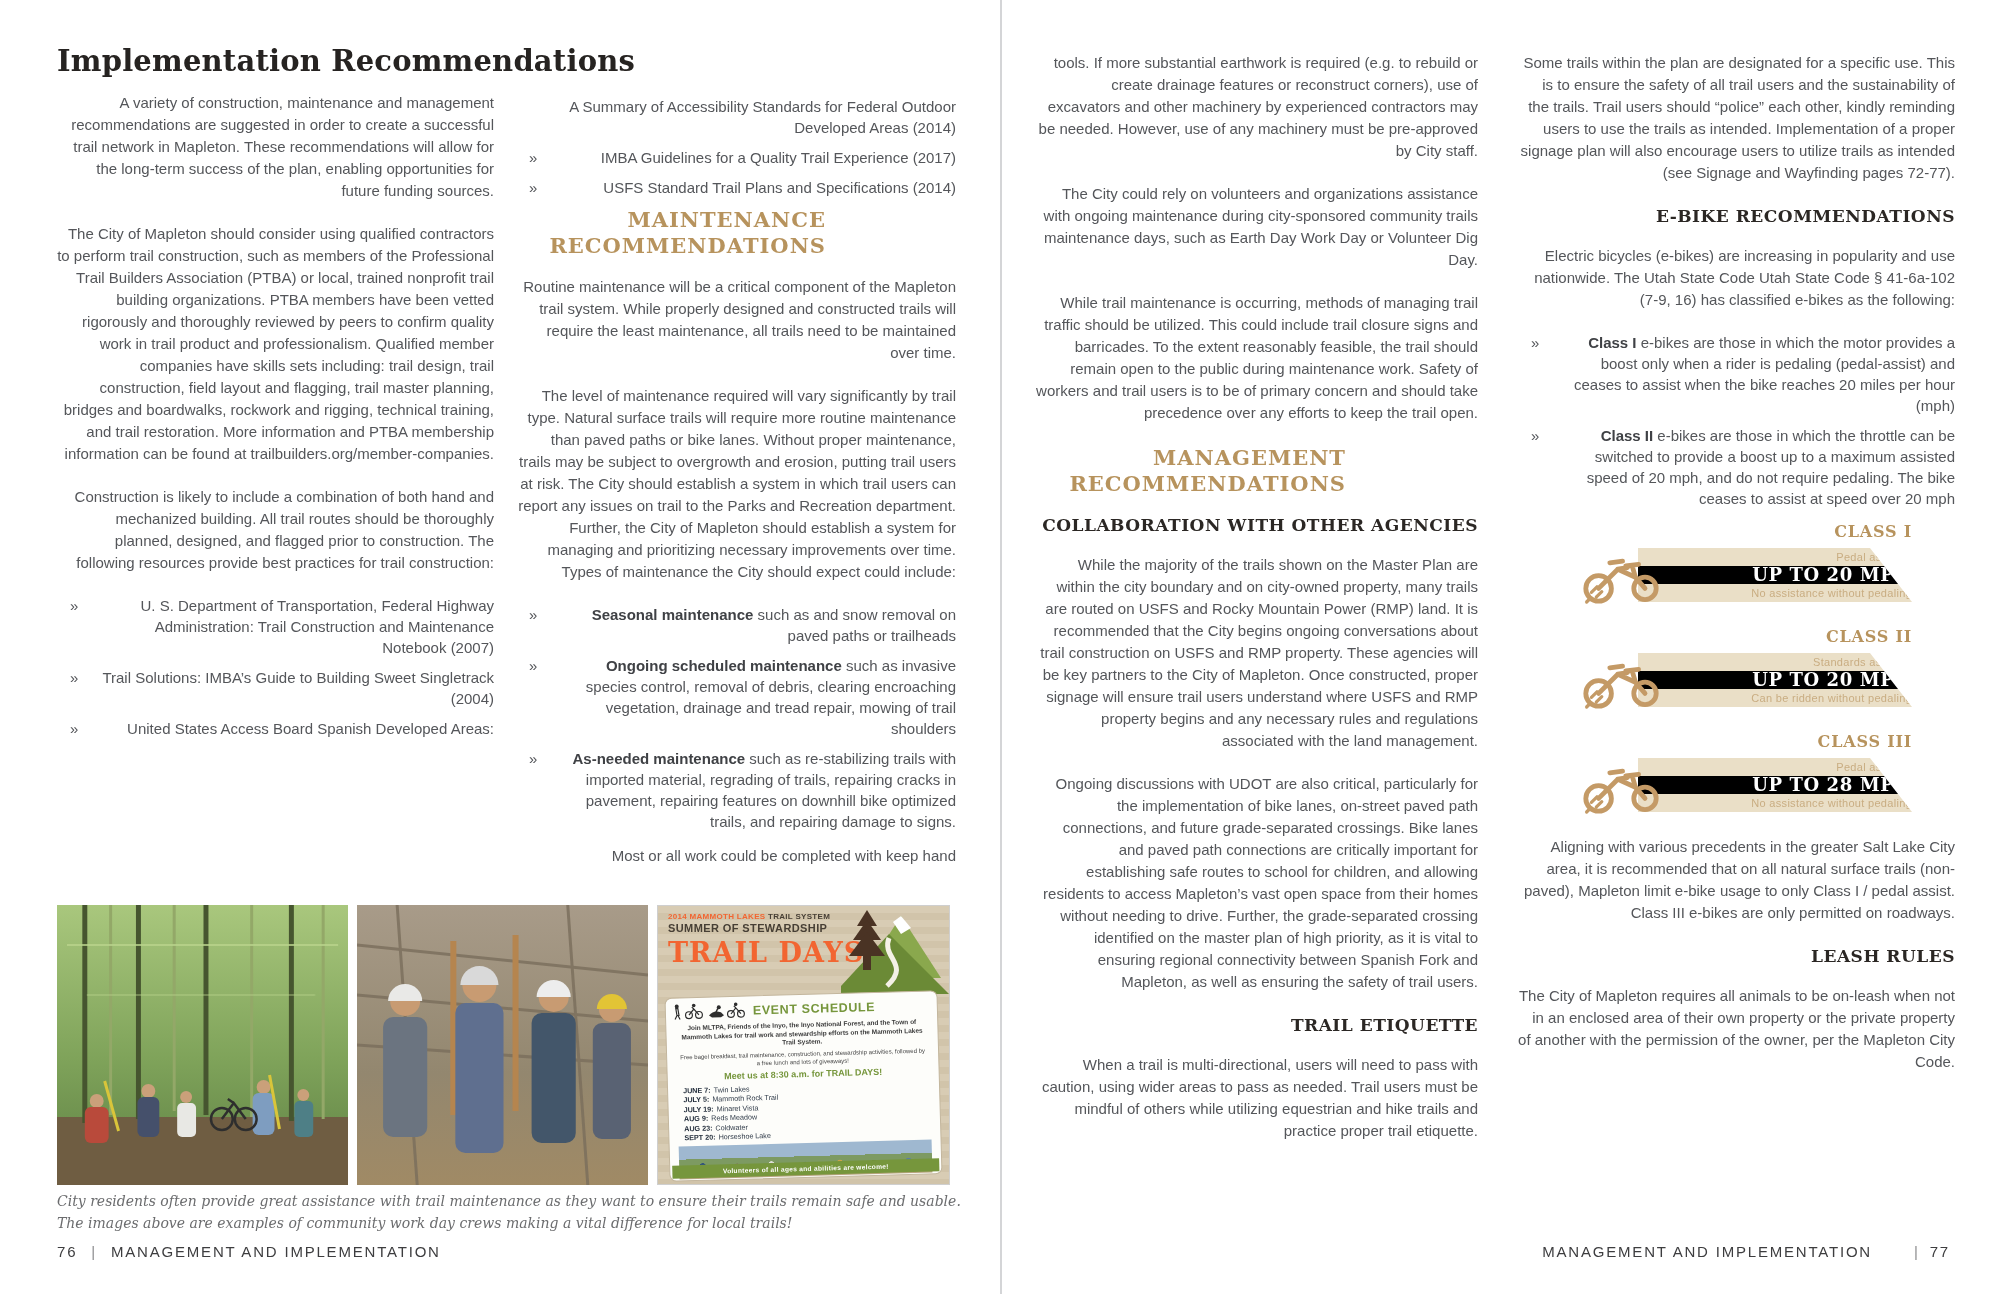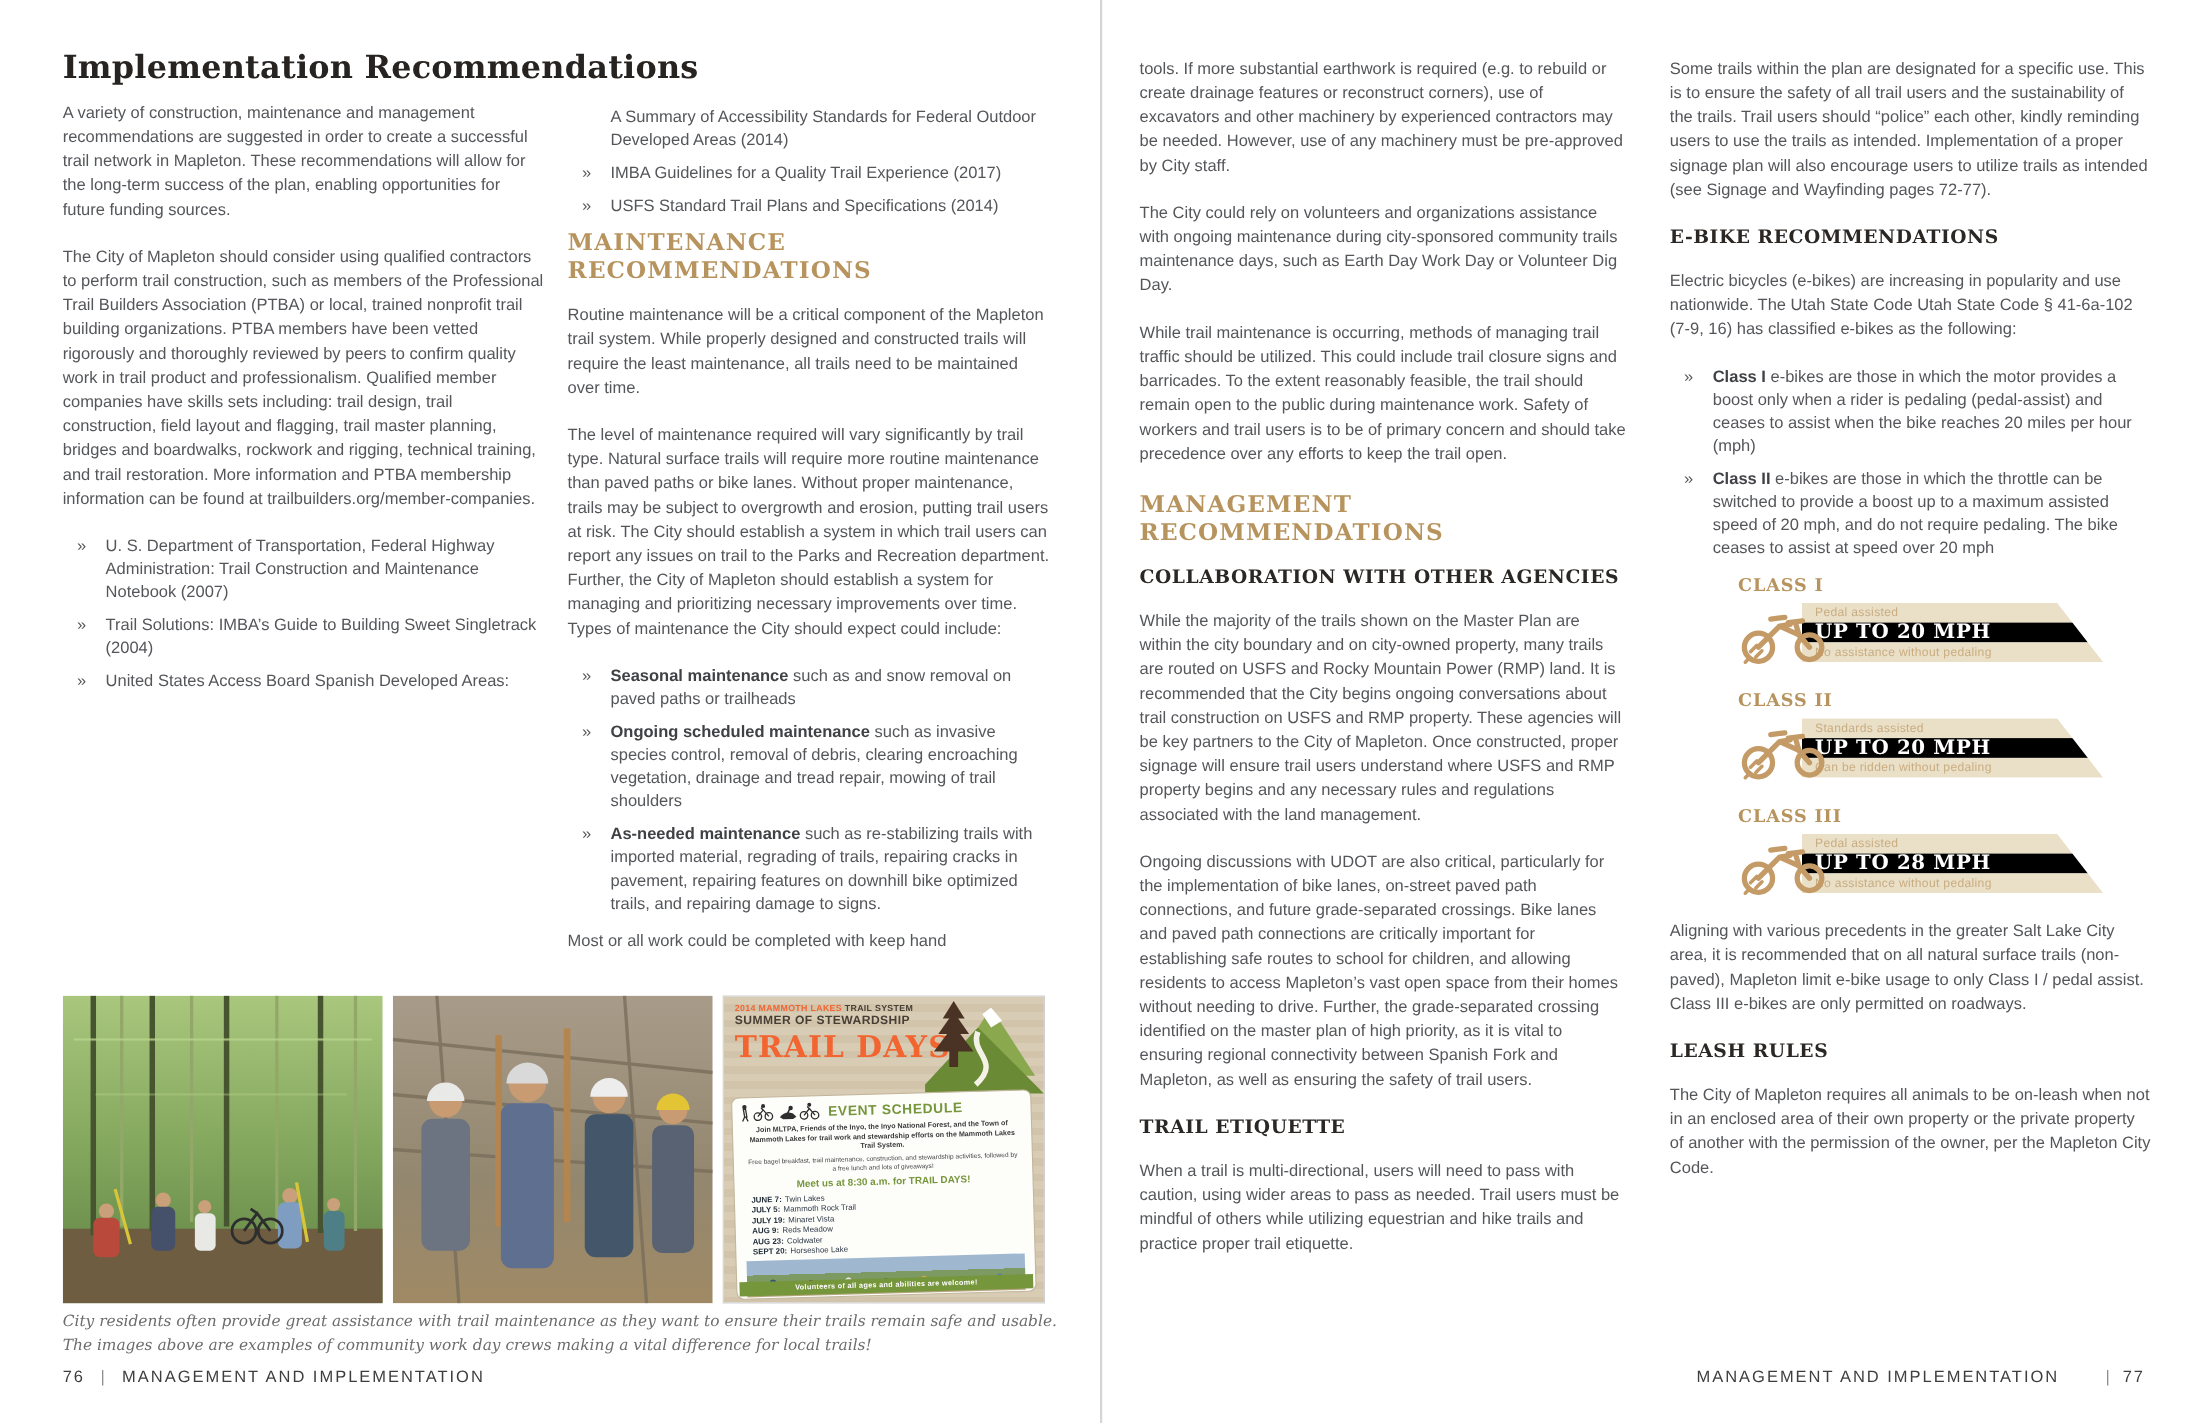--- a/index.html
+++ b/index.html
@@ -6,21 +6,21 @@
   body{
     width:2000px;height:1294px;position:relative;background:#ffffff;
     font-family:"Liberation Sans",sans-serif;color:#54565a;overflow:hidden;
   }
   .divider{position:absolute;left:1000px;top:0;width:2px;height:1294px;background:#d4d5d7;}
   
   .title{
     position:absolute;left:57px;top:44px;margin:0;
     font-family:"DejaVu Serif",serif;font-weight:bold;font-size:29px;color:#262321;letter-spacing:0.2px;
   }
-  .col{position:absolute;font-size:15px;line-height:22px;}
+  .col{position:absolute;font-size:15px;line-height:22px;text-align:right;}
   #col1{left:57px;top:92px;width:437px;}
   #col2{left:516px;top:96px;width:440px;}
   #col3{left:1036px;top:52px;width:442px;}
   #col4{left:1518px;top:52px;width:437px;}
   .col p{margin:0 0 21px 0;}
   h2.tan{
     font-family:"DejaVu Serif",serif;font-weight:bold;font-size:21px;line-height:26px;
     color:#b7935d;letter-spacing:1px;max-width:310px;margin:6px 0 17px 0;
   }
   h3.sub{
@@ -106,20 +106,21 @@
 </head>
 <body>
 
 <div class="divider"></div>
 
 <h1 class="title">Implementation Recommendations</h1>
 
 <div class="col" id="col1">
   <p>A variety of construction, maintenance and management recommendations are suggested in order to create a successful trail network in Mapleton. These recommendations will allow for the long-term success of the plan, enabling opportunities for future funding sources.</p>
   <p>The City of Mapleton should consider using qualified contractors to perform trail construction, such as members of the Professional Trail Builders Association (PTBA) or local, trained nonprofit trail building organizations. PTBA members have been vetted rigorously and thoroughly reviewed by peers to confirm quality work in trail product and professionalism. Qualified member companies have skills sets including: trail design, trail construction, field layout and flagging, trail master planning, bridges and boardwalks, rockwork and rigging, technical training, and trail restoration. More information and PTBA membership information can be found at trailbuilders.org/member-companies.</p>
+  <p>Construction is likely to include a combination of both hand and mechanized building. All trail routes should be thoroughly planned, designed, and flagged prior to construction. The following resources provide best practices for trail construction:</p>
   <div class="bul">U. S. Department of Transportation, Federal Highway Administration: Trail Construction and Maintenance Notebook (2007)</div>
   <div class="bul">Trail Solutions: IMBA’s Guide to Building Sweet Singletrack (2004)</div>
   <div class="bul">United States Access Board Spanish Developed Areas:</div>
 </div>
 
 <div class="col" id="col2">
   <div class="cont">A Summary of Accessibility Standards for Federal Outdoor Developed Areas (2014)</div>
   <div class="bul">IMBA Guidelines for a Quality Trail Experience (2017)</div>
   <div class="bul">USFS Standard Trail Plans and Specifications (2014)</div>
   <h2 class="tan">MAINTENANCE RECOMMENDATIONS</h2>

